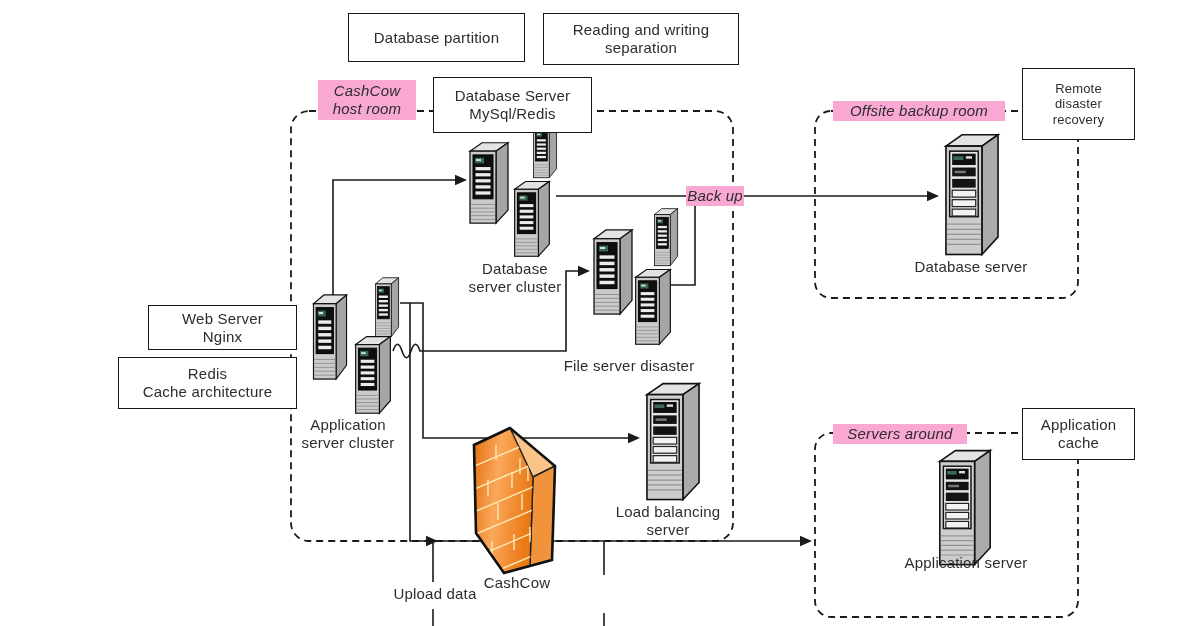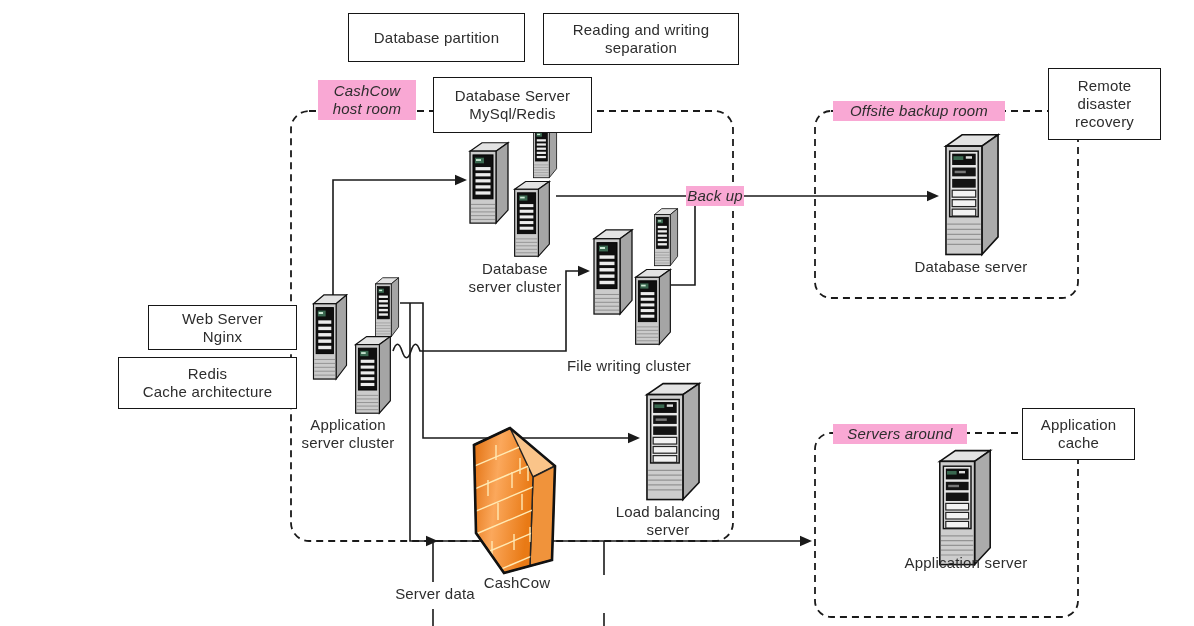--- a/index.html
+++ b/index.html
@@ -9,21 +9,21 @@
   }
   .abs{position:absolute;}
   svg{display:block;}
   .lbl{
     position:absolute;display:flex;align-items:center;justify-content:center;
     text-align:center;white-space:pre-line;font-size:15px;line-height:1.18;color:#2d2d2d;
     letter-spacing:.2px;
   }
   .box{background:#ffffff;border:1.8px solid #161616;}
   .onborder{background:#f9a8d4;font-style:italic;}
-  .sm{font-size:15px;margin-left:26px;}
+  .sm{font-size:13px;}
 </style>
 </head>
 <body>
 
 <div id="canvas">
 
   <svg width="0" height="0" style="position:absolute">
     <defs>
       <linearGradient id="fwgrad" x1="0" y1="0" x2="1" y2="0.25">
         <stop offset="0" stop-color="#E2700F"></stop>
@@ -163,24 +163,24 @@
   <div class="lbl box" style="left:1022px;top:408px;width:111px;height:50px">Application
 cache</div>
 
   <div class="lbl onborder" style="left:318px;top:80px;width:98px;height:40px">CashCow
 host room</div>
   <div class="lbl onborder" style="left:833px;top:101px;width:172px;height:20px">Offsite backup room</div>
   <div class="lbl onborder" style="left:833px;top:424px;width:134px;height:20px">Servers around</div>
 
   <div class="lbl" style="left:455px;top:259px;width:120px;height:38px">Database
 server cluster</div>
-  <div class="lbl" style="left:556px;top:356px;width:146px;height:20px">File writing cluster</div>
+  <div class="lbl" style="left:556px;top:356px;width:146px;height:20px">File server disaster</div>
   <div class="lbl" style="left:292px;top:415px;width:112px;height:38px">Application
 server cluster</div>
   <div class="lbl" style="left:603px;top:502px;width:130px;height:38px">Load balancing
 server</div>
   <div class="lbl" style="left:481px;top:573px;width:72px;height:20px">CashCow</div>
   <div class="lbl onborder" style="left:686px;top:186px;width:58px;height:20px">Back up</div>
-  <div class="lbl" style="left:383px;top:583px;width:104px;height:22px">Server data</div>
+  <div class="lbl" style="left:383px;top:583px;width:104px;height:22px">Upload data</div>
   <div class="lbl" style="left:900px;top:257px;width:142px;height:20px">Database server</div>
   <div class="lbl" style="left:890px;top:553px;width:152px;height:20px">Application server</div>
 
 </div>
 
 </body></html>

